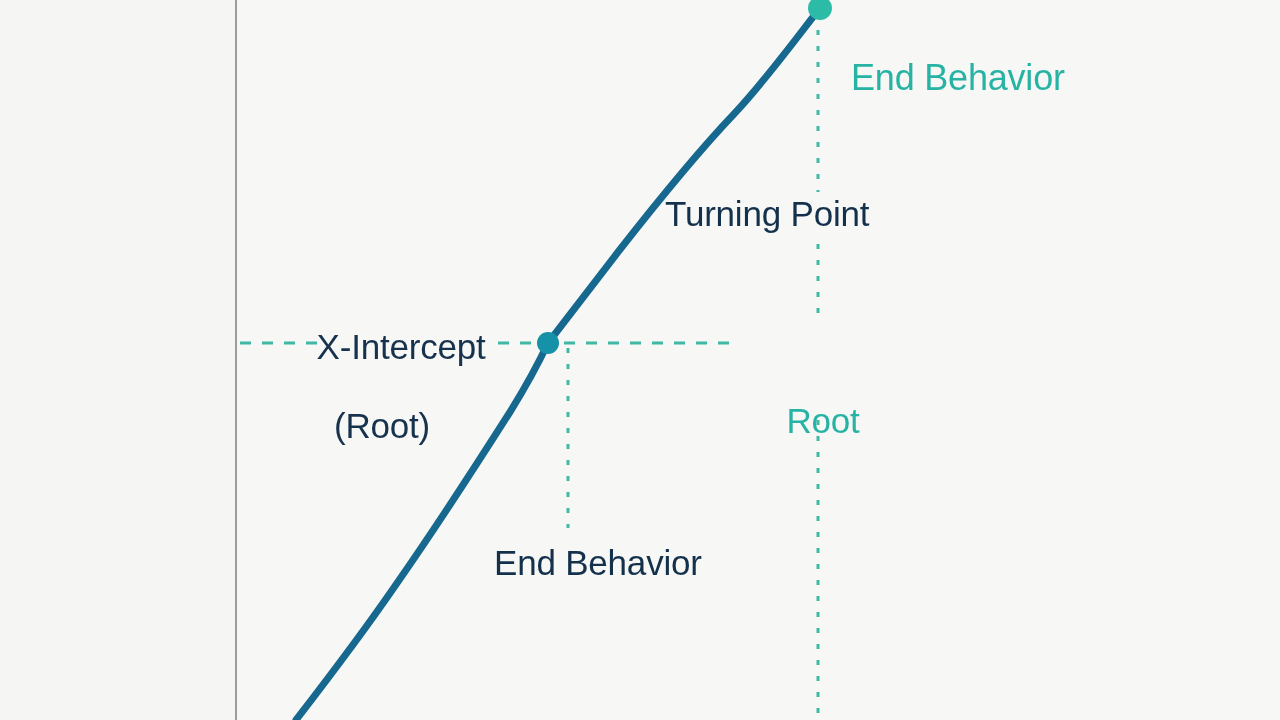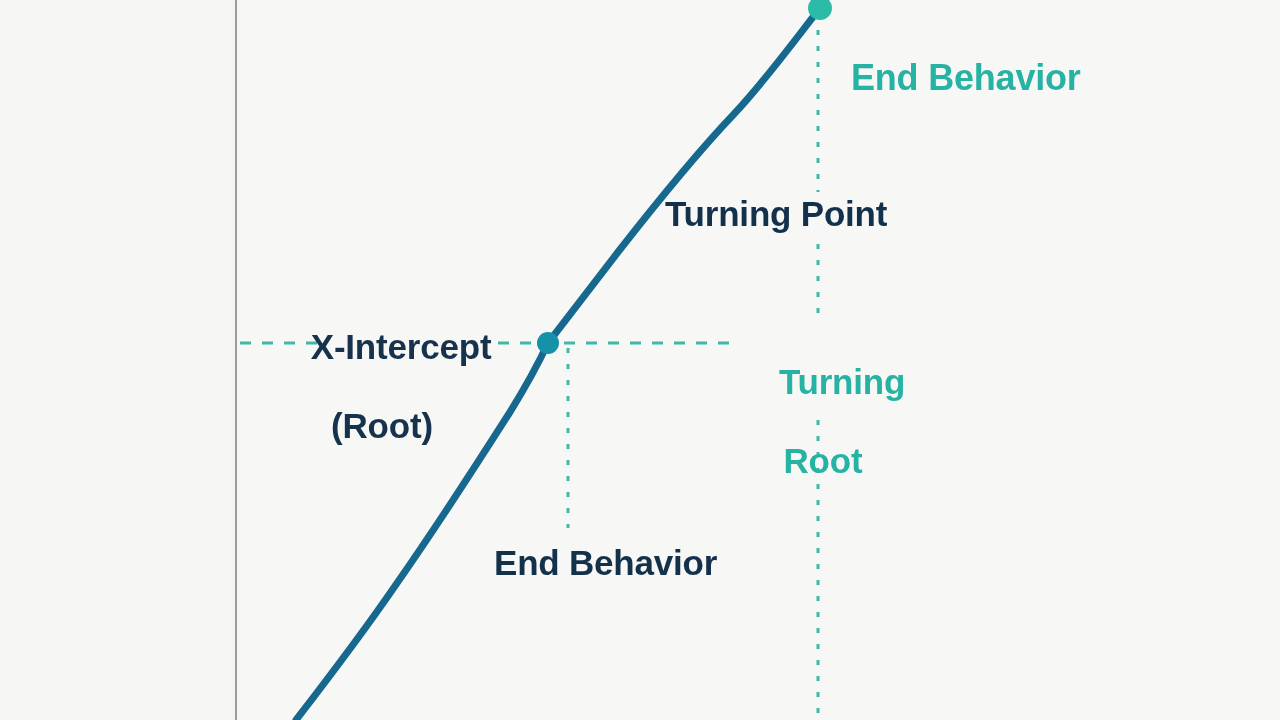--- a/index.html
+++ b/index.html
@@ -42,21 +42,21 @@
     position: absolute;
     left: 0;
     top: 0;
     width: 1280px;
     height: 720px;
   }
 
   .label {
     position: absolute;
     font-family: "Liberation Sans", sans-serif;
-    font-weight: bold;
+    font-weight: normal;
     line-height: 1.12;
     white-space: pre;
     letter-spacing: -0.2px;
   }
 
   .label-navy { color: #14314c; }
   .label-teal { color: #27b3a4; }
 
   
   #label-x-intercept {
@@ -138,19 +138,18 @@
   <div class="label" id="label-x-intercept">
     <span class="ln1">X-Intercept</span>
     <span class="ln2">(Root)</span>
   </div>
 
   <div class="label label-navy" id="label-turning-point-navy">Turning Point</div>
 
   <div class="label label-teal" id="label-end-behavior-teal">End Behavior</div>
 
   <div class="label label-teal" id="label-turning-point-teal">
-    <span class="ln1">Turning</span>
     <span class="ln2">Root</span>
   </div>
 
   <div class="label label-navy" id="label-end-behavior-navy">End Behavior</div>
 
 </div>
 
 </body></html>

